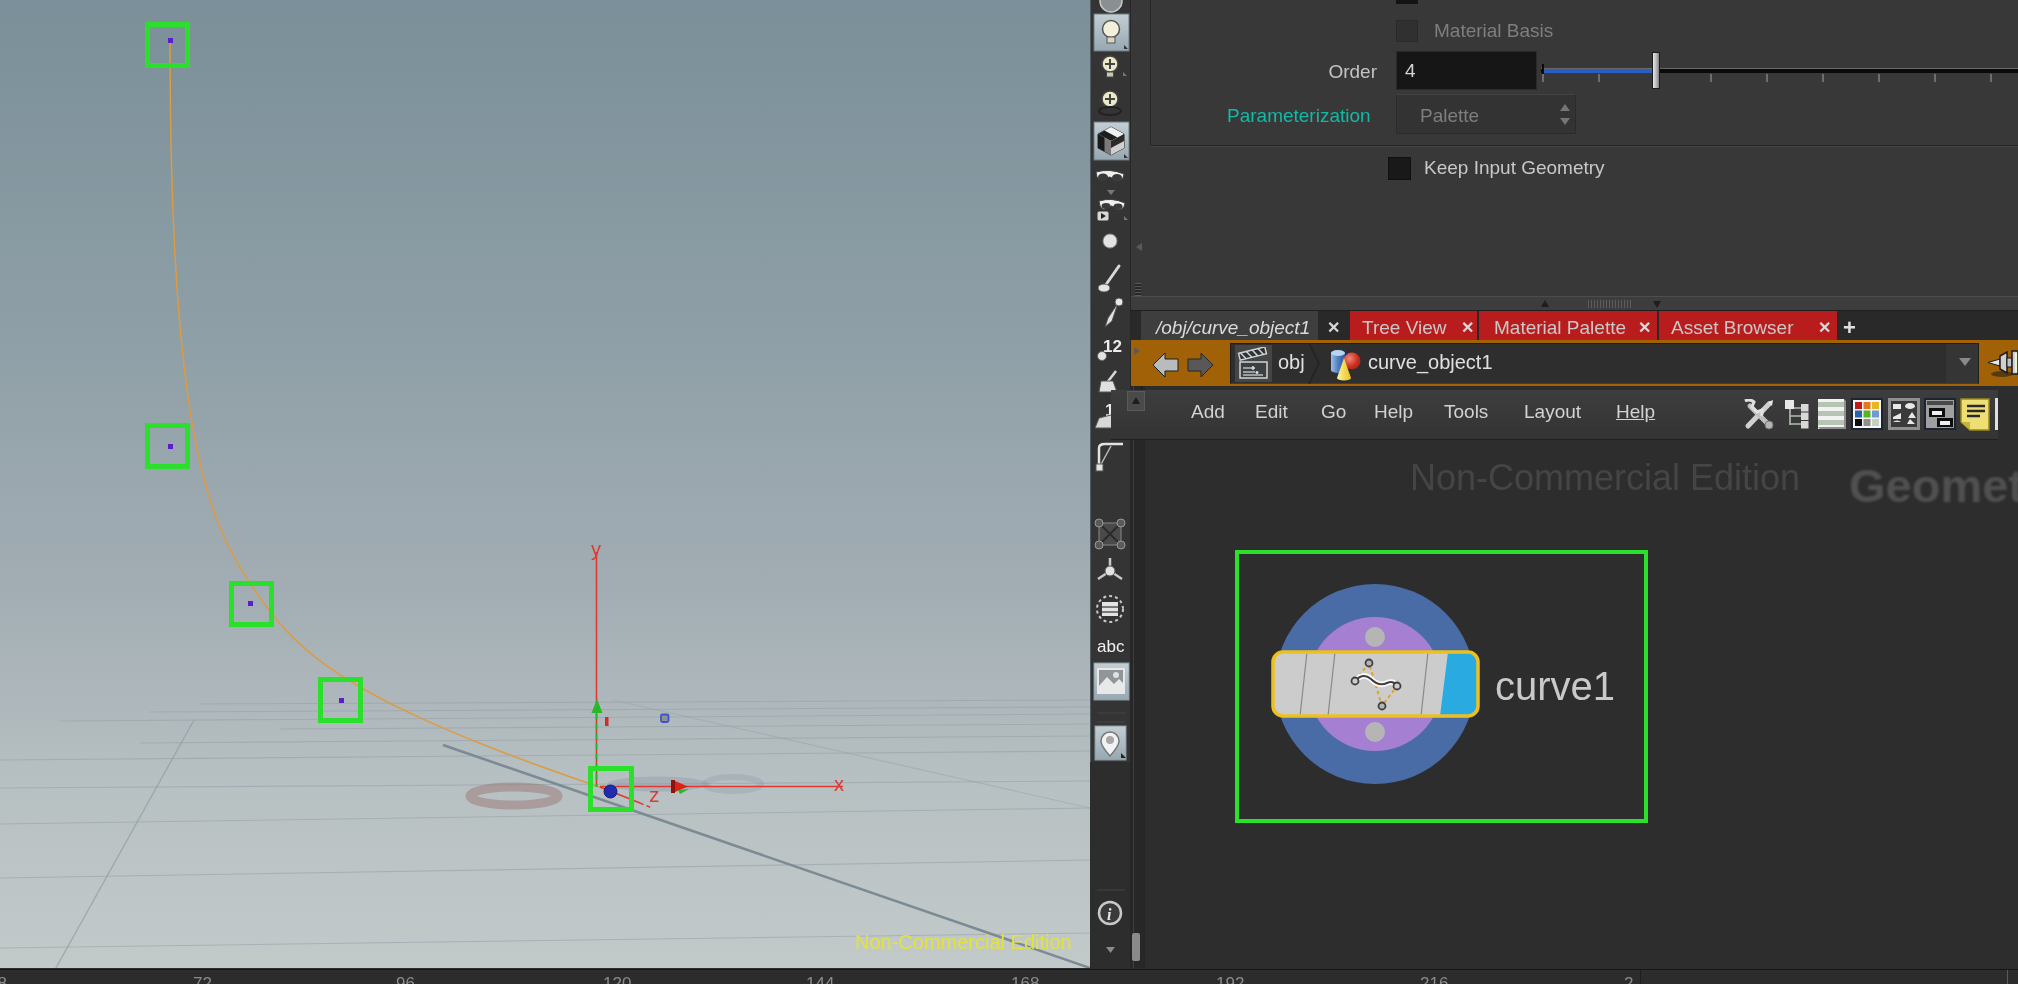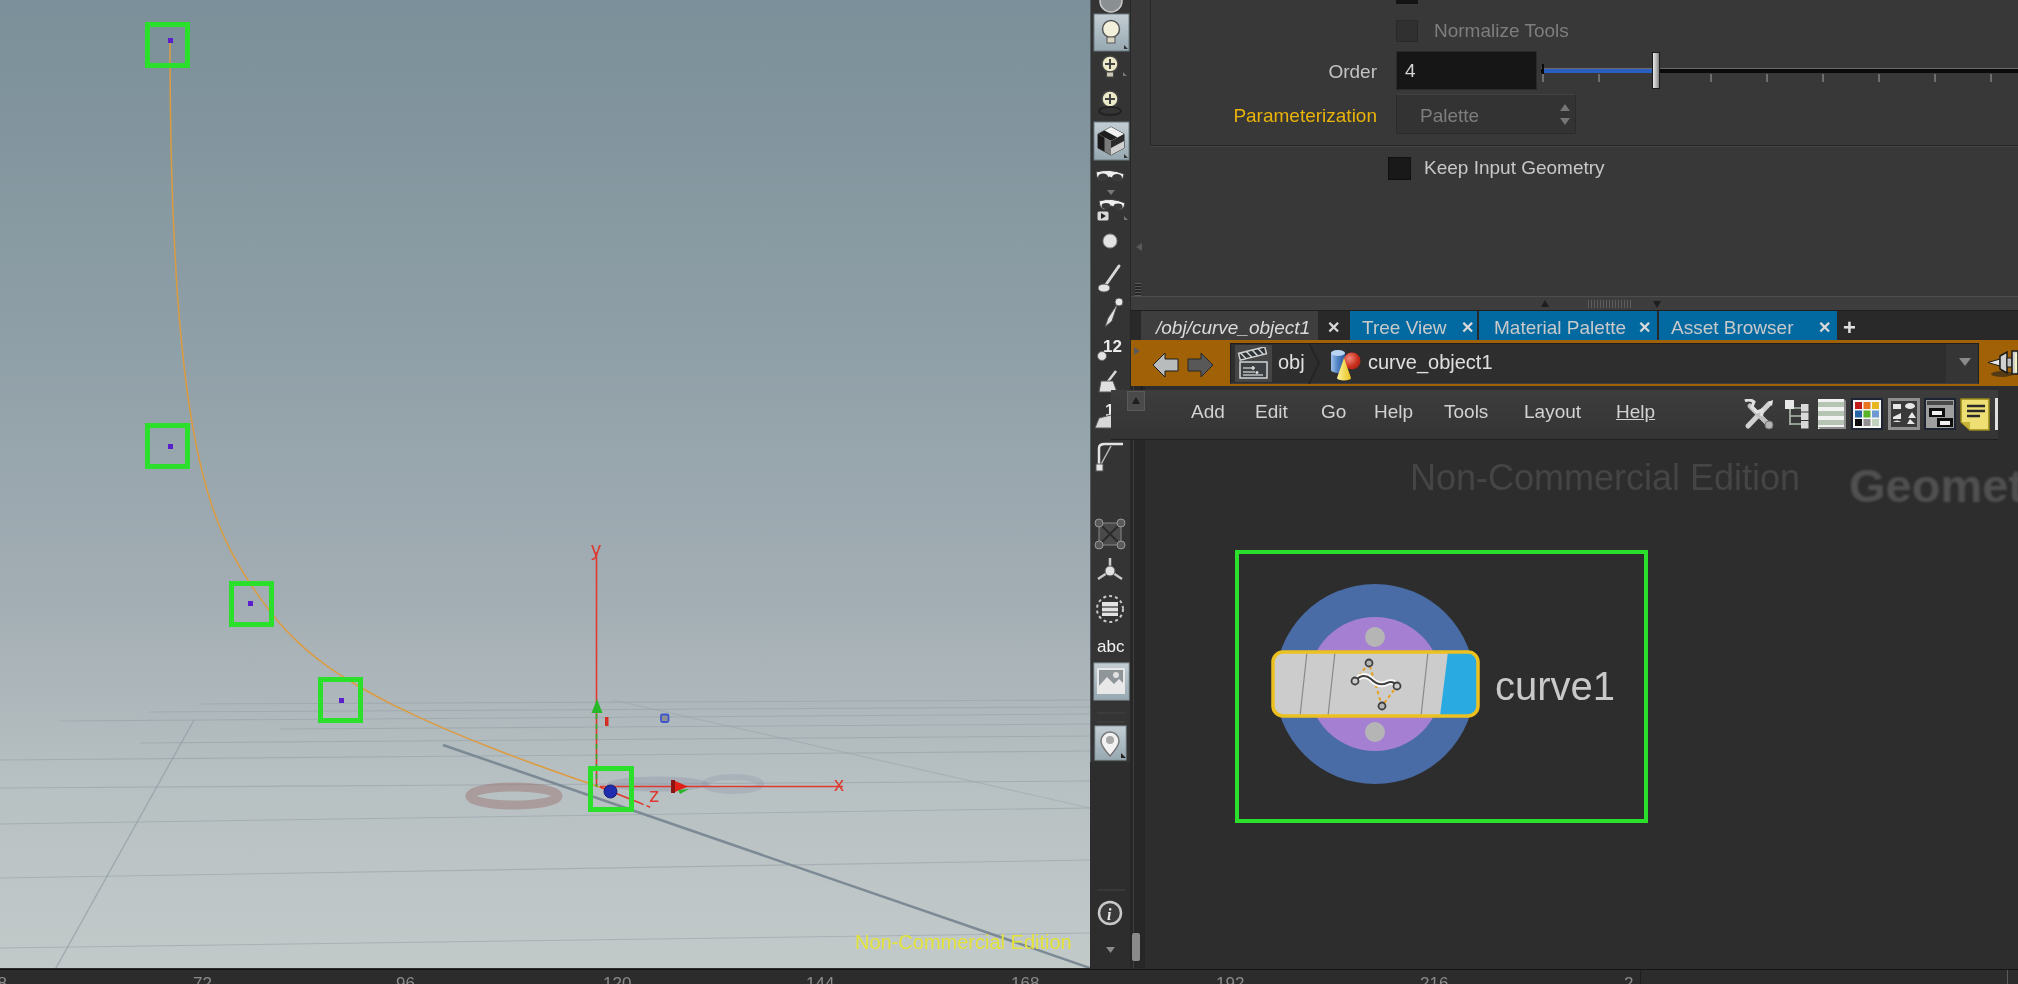--- a/index.html
+++ b/index.html
@@ -9,21 +9,21 @@
 #viewport{left:0;top:0;width:1090px;height:968px;background:linear-gradient(#7b909a 0%,#7e929b 6%,#8c9da5 31%,#a3aeb4 62%,#b7c0c2 81%,#bfc6c7 93%,#c2c9c9 100%);overflow:hidden;}
 #vpmsg{left:1px;top:931px;color:#3737d6;font-weight:bold;font-size:20px;letter-spacing:-0.5px;white-space:nowrap;}
 #vpnc{left:855px;top:931px;color:#e3e33a;font-size:20px;white-space:nowrap;}
 #toolbar{left:1090px;top:0;width:40px;height:762px;background:#343434;border-left:1px solid #505a5f;}
 #gutter{left:1130px;top:0;width:15px;height:968px;background:#272727;}
 #gutter .vline{position:absolute;left:3px;top:0;width:1px;height:968px;background:#3e3e3e;}
 #gutter .vline2{position:absolute;left:11px;top:0;width:1px;height:968px;background:#1a1a1a;}
 #parampane{left:1131px;top:0;width:887px;height:296px;background:#383838;}
 #splitter{left:1131px;top:296px;width:887px;height:15px;background:#3d3d3d;border-top:1px solid #4d4d4d;border-bottom:1px solid #1f1f1f;}
 #tabbar{left:1131px;top:311px;width:887px;height:33px;background:#292929;}
-.tab{position:absolute;top:0;height:33px;background:#0369a1;color:#c9c9c9;font-size:19px;}
+.tab{position:absolute;top:0;height:33px;background:#b91c1c;color:#c9c9c9;font-size:19px;}
 .tab .lbl{position:absolute;top:6px;white-space:nowrap;}
 .tab .x{position:absolute;top:7px;color:#d8d8d8;font-size:16px;font-weight:bold;}
 #pathbar{left:1131px;top:340px;width:887px;height:46px;background:#a16207;}
 #menubar{left:1111px;top:390px;width:887px;height:50px;background:linear-gradient(#3d3d3d,#343434);border-bottom:1px solid #202020;}
 .menuitem{position:absolute;top:11px;color:#d2d2d2;font-size:19px;}
 #network{left:1145px;top:440px;width:873px;height:528px;background:#2d2d2d;overflow:hidden;}
 #netgutter{left:1131px;top:440px;width:14px;height:528px;background:#272727;}
 #ruler{left:0;top:969px;width:2018px;height:15px;background:#2c2c2c;overflow:hidden;border-top:1px solid #161616;}
 .rnum{position:absolute;top:4px;color:#8a8a8a;font-size:17px;}
 #ncwm{position:absolute;left:1410px;top:457px;color:#454545;font-size:36px;white-space:nowrap;}
@@ -230,21 +230,21 @@
     </div>
   <div id="parampane" class="abs">
 
     <div class="abs" style="left:19px;top:0;width:1px;height:146px;background:#262626;"></div>
     <div class="abs" style="left:19px;top:145px;width:868px;height:1px;background:#262626;"></div>
     <div class="abs" style="left:19px;top:146px;width:868px;height:1px;background:#454545;"></div>
 
     <div class="abs" style="left:265px;top:0;width:22px;height:4px;background:#141414;"></div>
 
     <div class="abs" style="left:265px;top:20px;width:22px;height:22px;background:#303030;border:1px solid #2a2a2a;"></div>
-    <div class="abs" style="left:303px;top:20px;color:#7e7e7e;font-size:19px;">Normalize Tools</div>
+    <div class="abs" style="left:303px;top:20px;color:#7e7e7e;font-size:19px;">Material Basis</div>
 
     <div class="abs" style="left:196px;top:61px;width:50px;color:#c3c3c3;font-size:19px;text-align:right;">Order</div>
     <div class="abs" style="left:265px;top:51px;width:141px;height:39px;background:#161616;border:1px solid #2a2a2a;color:#d5d5d5;font-size:19px;padding:8px 0 0 8px;">4</div>
 
     <div class="abs" style="left:410px;top:68px;width:477px;height:5px;background:#0a0a0a;border-top:1px solid #6a6a6a;"></div>
     <div class="abs" style="left:412px;top:69px;width:117px;height:4px;background:#2a5fc2;"></div>
     <div class="abs" style="left:411px;top:64px;width:2px;height:13px;background:#0a0a0a;"></div>
     <svg class="abs" style="left:410px;top:74px;" width="477" height="10">
         <g stroke="#6e6e6e" stroke-width="2">
           <line x1="2" y1="0" x2="2" y2="8"></line>
@@ -253,21 +253,21 @@
           <line x1="170" y1="0" x2="170" y2="8"></line>
           <line x1="226" y1="0" x2="226" y2="8"></line>
           <line x1="282" y1="0" x2="282" y2="8"></line>
           <line x1="338" y1="0" x2="338" y2="8"></line>
           <line x1="394" y1="0" x2="394" y2="8"></line>
           <line x1="450" y1="0" x2="450" y2="8"></line>
         </g>
       </svg>
     <div class="abs" style="left:521px;top:52px;width:8px;height:37px;background:linear-gradient(90deg,#e8e8e8,#b8b8b8 55%,#7f7f7f);border:1px solid #1c1c1c;"></div>
 
-    <div class="abs" style="left:96px;top:105px;width:150px;color:#eab308;font-size:19px;text-align:right;">Parameterization</div>
+    <div class="abs" style="left:96px;top:105px;width:150px;color:#14b8a6;font-size:19px;text-align:left;">Parameterization</div>
     <div class="abs" style="left:265px;top:94px;width:180px;height:40px;background:#333333;border:1px solid #2b2b2b;border-top-color:#424242;"></div>
     <div class="abs" style="left:289px;top:105px;color:#7e7e7e;font-size:19px;">Palette</div>
     <svg class="abs" style="left:428px;top:104px;" width="12" height="21">
         <path d="M6,0 L11,7 L1,7 Z" fill="#757575"></path>
         <path d="M6,21 L11,14 L1,14 Z" fill="#757575"></path>
       </svg>
 
     <div class="abs" style="left:257px;top:157px;width:23px;height:23px;background:#191919;border:1px solid #101010;"></div>
     <div class="abs" style="left:293px;top:157px;color:#c8c8c8;font-size:19px;">Keep Input Geometry</div>
 

